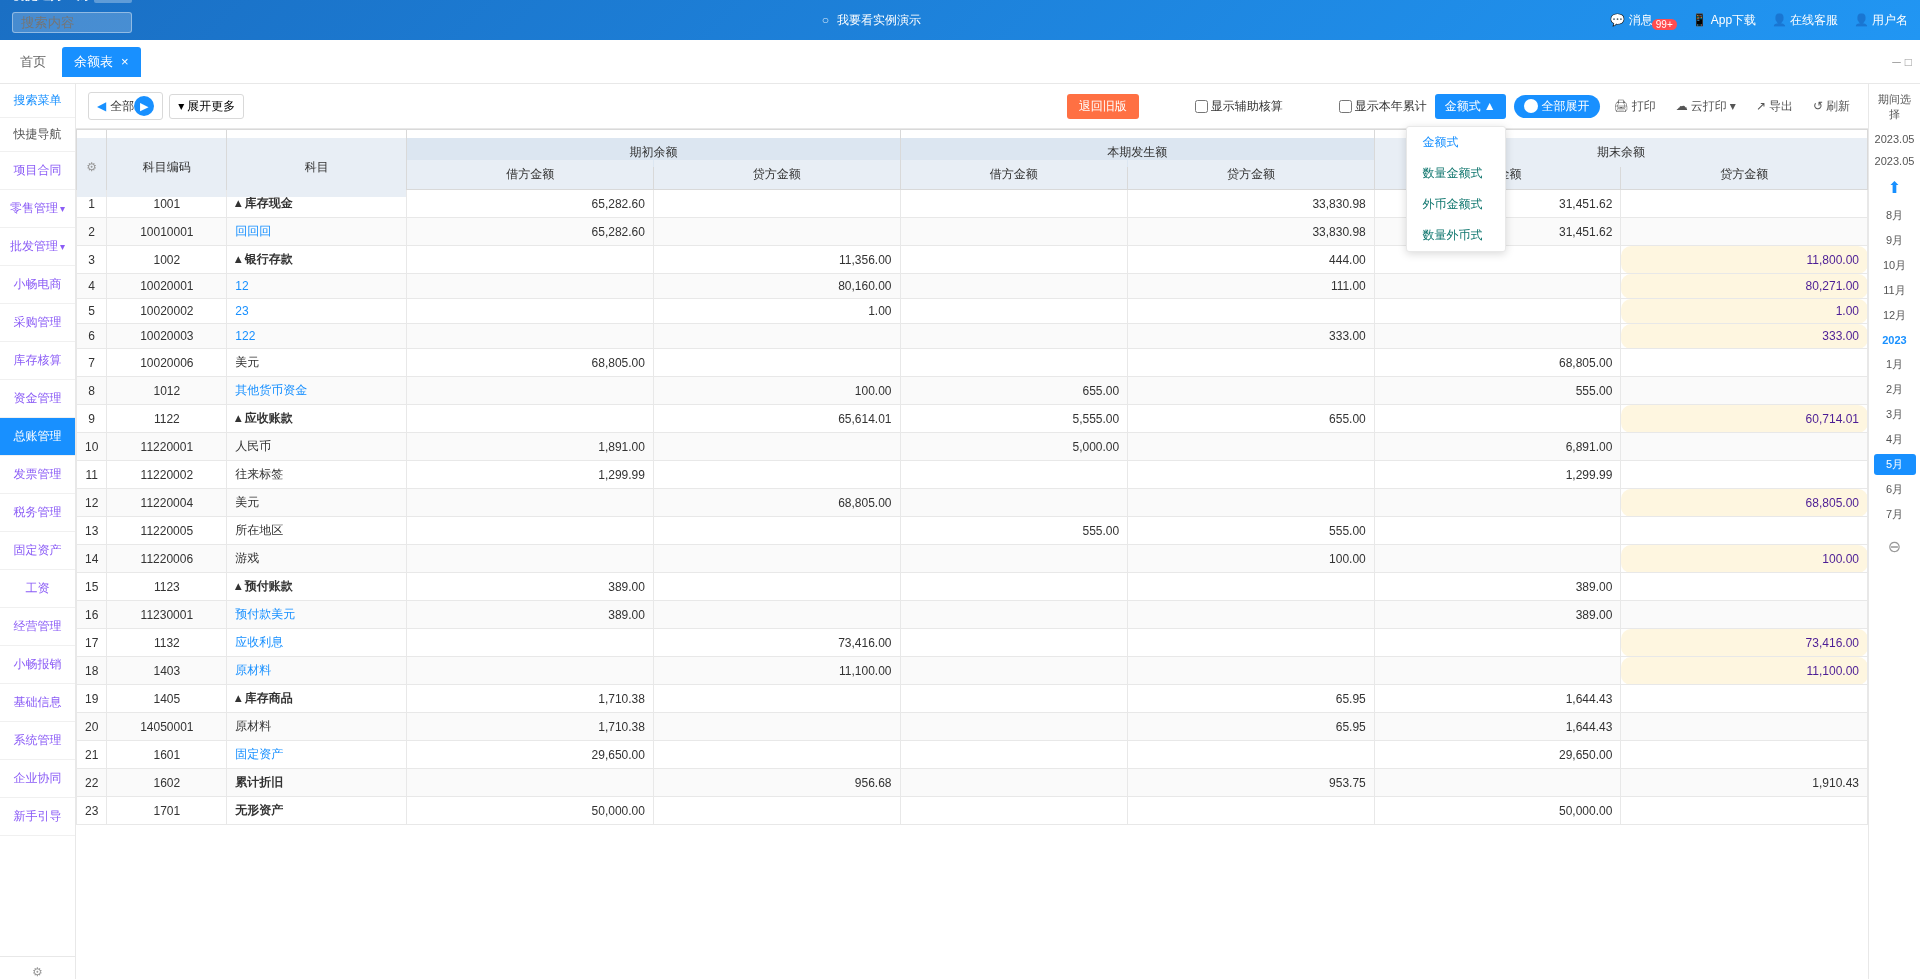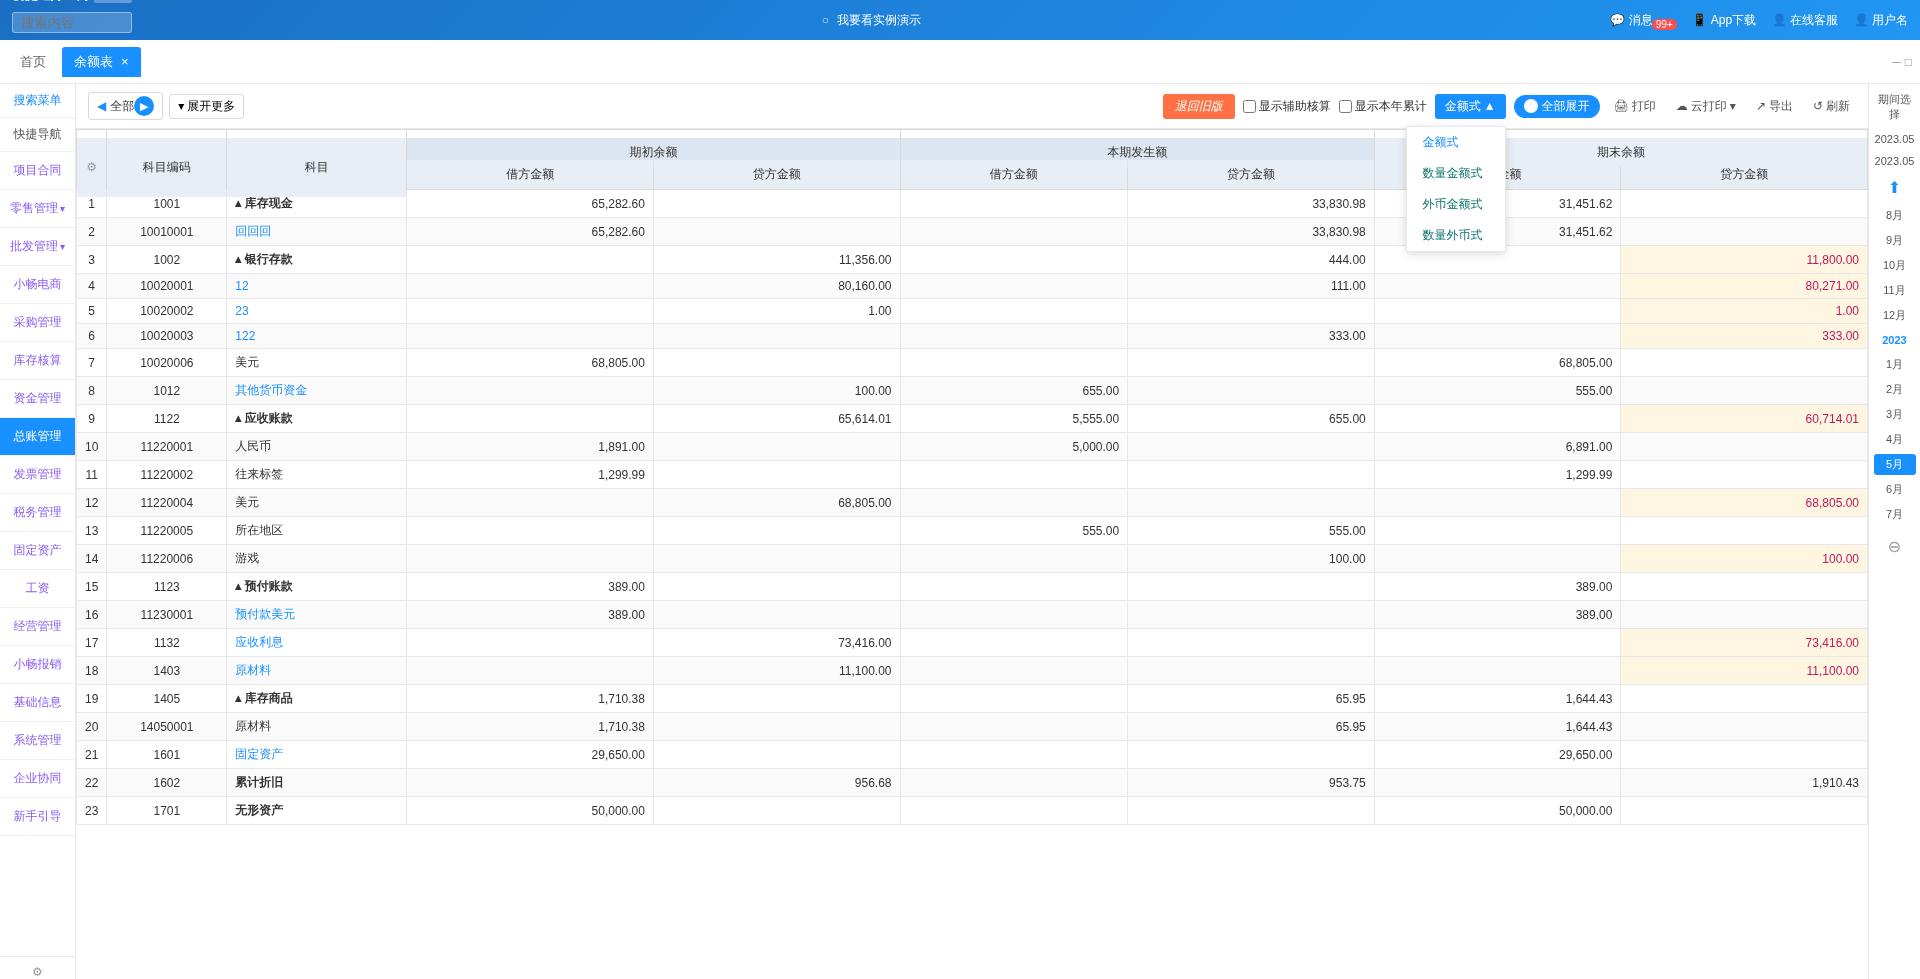--- a/index.html
+++ b/index.html
@@ -79,23 +79,23 @@
       align-items: center;
       gap: 8px;
       border-bottom: 1px solid #e8e8e8;
       flex-wrap: wrap;
     }
     .toolbar-left { display: flex; align-items: center; gap: 6px; }
     .toolbar-right { margin-left: auto; display: flex; align-items: center; gap: 8px; }
     .search-box { display: flex; align-items: center; border: 1px solid #d9d9d9; border-radius: 3px; padding: 3px 8px; background: #fff; }
     .nav-btn { background: #1890ff; color: white; border: none; border-radius: 50%; width: 20px; height: 20px; cursor: pointer; display: flex; align-items: center; justify-content: center; font-size: 11px; }
     .expand-btn { border: 1px solid #d9d9d9; background: #fff; border-radius: 3px; padding: 3px 8px; cursor: pointer; display: flex; align-items: center; gap: 3px; font-size: 12px; }
-    .btn-return { background: #ff7043; color: white; border: none; border-radius: 3px; padding: 4px 12px; cursor: pointer; font-size: 12px; font-style: italic; }
+    .btn-return { background: #ff7043; color: white; border: none; border-radius: 3px; padding: 4px 12px; cursor: pointer; font-size: 12px; }
     .checkbox-group { display: flex; align-items: center; gap: 4px; font-size: 12px; }
-    .checkbox-group label { display: flex; align-items: center; gap: 3px; cursor: pointer; }
+    .checkbox-group label { display: flex; align-items: center; gap: 3px; cursor: pointer; margin-left: 48px; }
     .btn-blue { background: #1890ff; color: white; border: none; border-radius: 3px; padding: 4px 10px; cursor: pointer; font-size: 12px; display: flex; align-items: center; gap: 3px; position: relative; }
     .btn-toggle { background: #1890ff; border-radius: 12px; padding: 3px 10px; color: white; border: none; cursor: pointer; font-size: 12px; display: flex; align-items: center; gap: 4px; }
     .btn-icon { background: none; border: none; cursor: pointer; font-size: 12px; color: #555; display: flex; align-items: center; gap: 3px; padding: 3px 6px; }
 
     
     .dropdown-menu {
       position: absolute;
       top: 32px;
       right: 0;
       background: white;
@@ -142,21 +142,21 @@
       border: 1px solid #e8e8e8;
       padding: 5px 8px;
       white-space: nowrap;
     }
     tbody tr:nth-child(even) { background: #fafafa; }
     .td-num { text-align: right; }
     .td-center { text-align: center; }
     .td-code { color: #333; }
     .td-name-link { color: #1890ff; cursor: pointer; }
     .td-bold-name { font-weight: bold; color: #333; }
-    .td-highlight { background: #fef6e0 !important; color: #be185d; }
+    .td-highlight { background: #fef6e0 !important; color: #4c1d95; border-radius: 10px; }
     .settings-icon { color: #999; cursor: pointer; }
     th.group-header { background: #dce6f1; }
 
     
     .right-panel {
       width: 52px;
       background: #fff;
       border-left: 1px solid #e8e8e8;
       display: flex;
       flex-direction: column;

